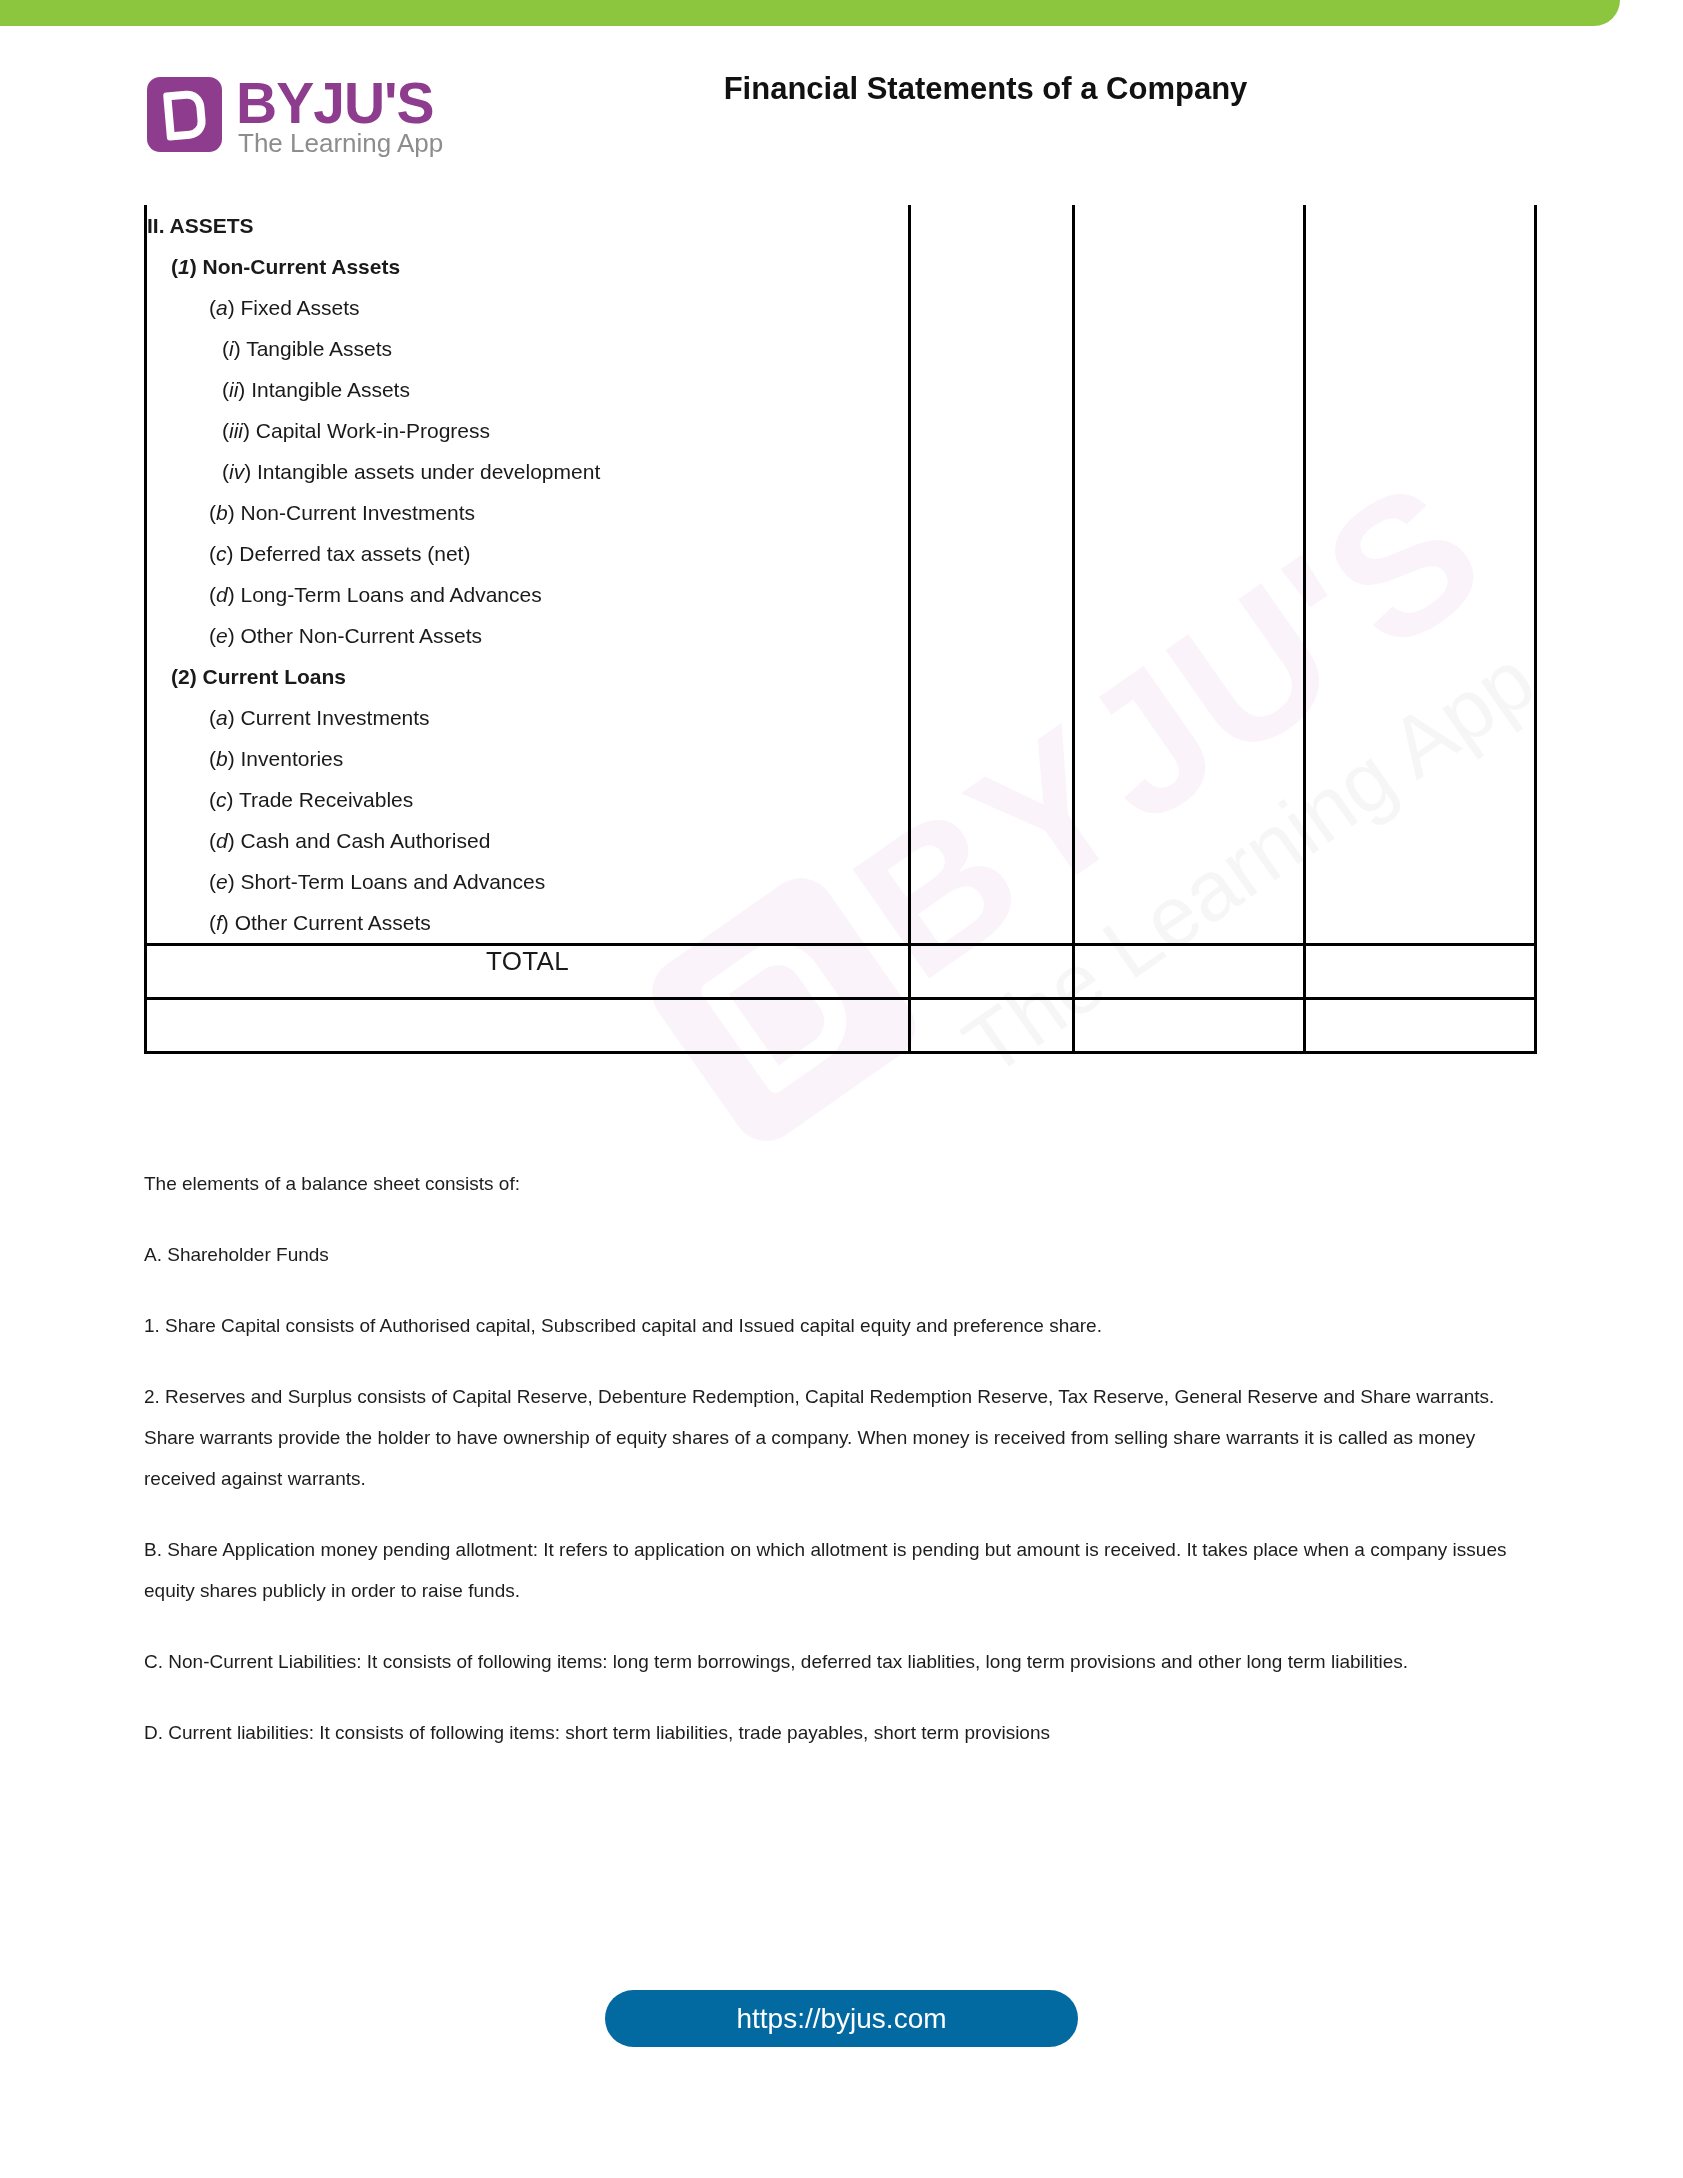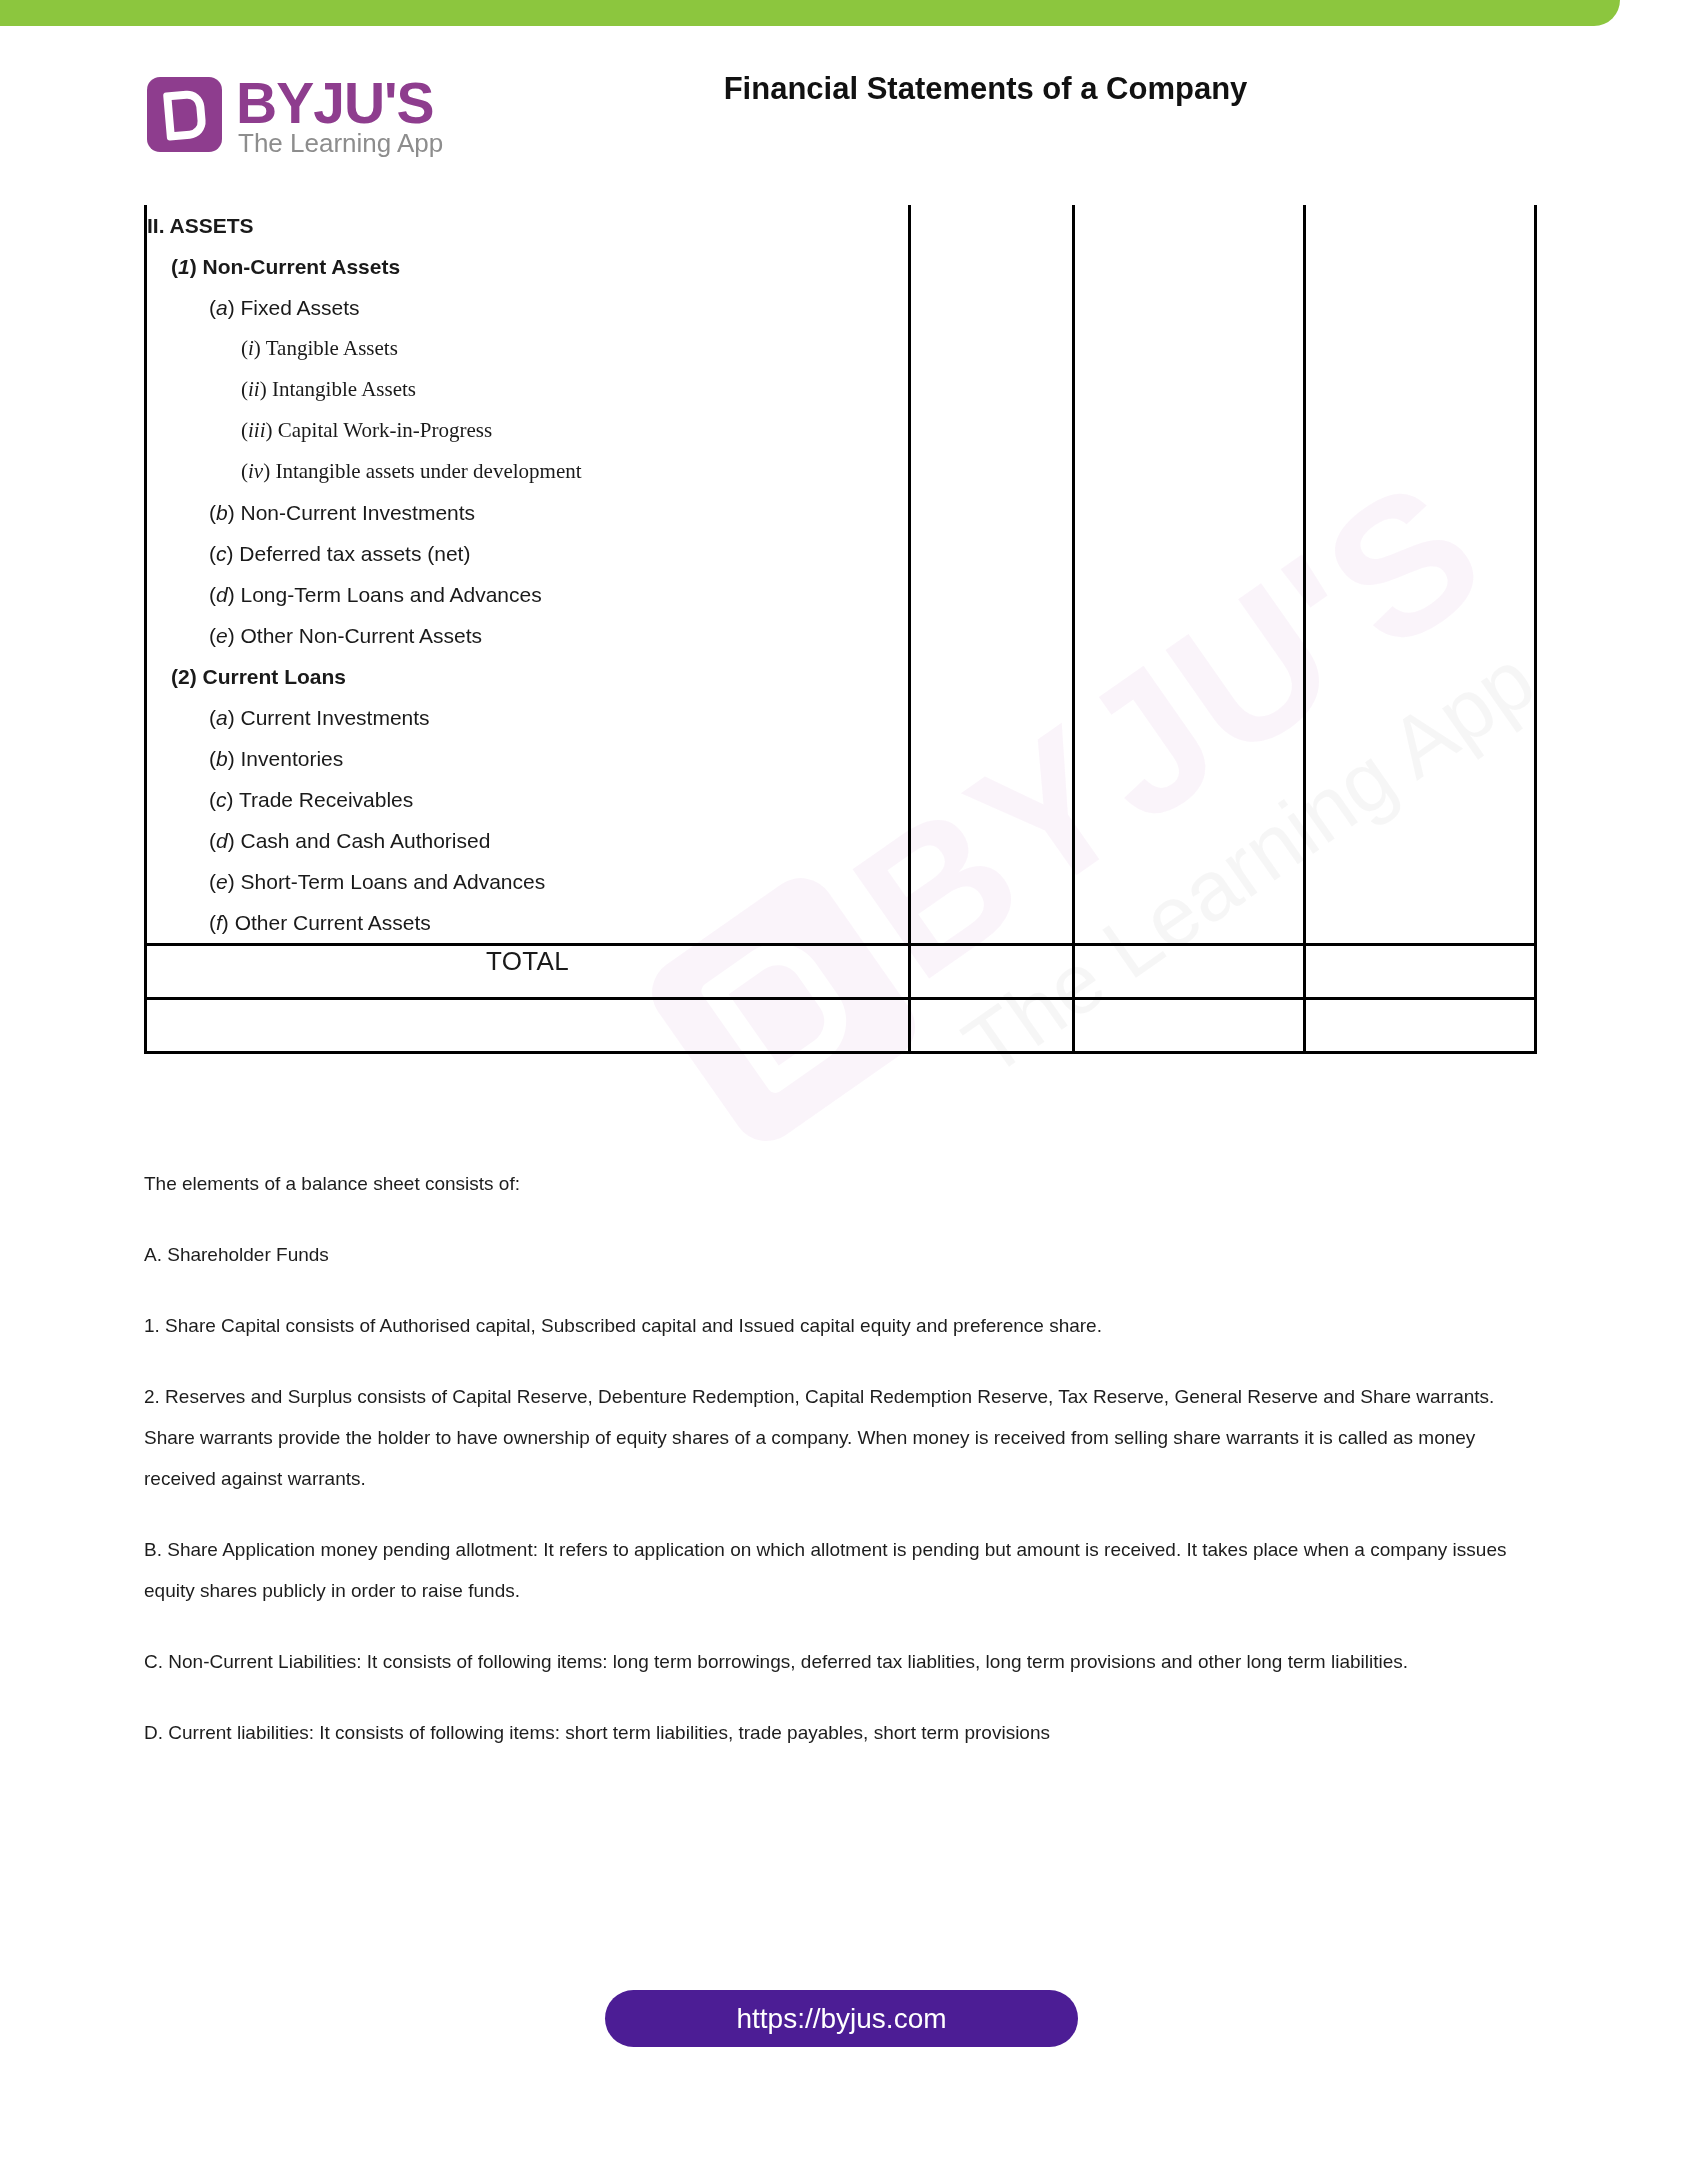--- a/index.html
+++ b/index.html
@@ -184,21 +184,21 @@
     white-space: nowrap;
     color: #1a1a1a;
   }
   .line.bold { font-weight: bold; }
   .lab { font-style: italic; }
   .lab-up { font-style: normal; }
 
   .ind0 { }
   .ind1 { padding-left: 24px; }
   .ind2 { padding-left: 62px; }
-  .ind3 { padding-left: 94px; font-family: Liberation Serif, serif; }
+  .ind3 { padding-left: 75px; }
 
   
   tr.total-row td {
     border: 3px solid #000;
     height: 51px;
   }
   tr.blank-row td {
     border: 3px solid #000;
     height: 51px;
   }
@@ -224,21 +224,21 @@
     margin: 0 0 30px 0;
   }
 
   
   .footer-pill {
     position: absolute;
     left: 605px;
     top: 1990px;
     width: 473px;
     height: 57px;
-    background: #4c1d95;
+    background: #0369a1;
     border-radius: 29px;
     z-index: 3;
   }
   .footer-pill span {
     display: block;
     text-align: center;
     line-height: 57px;
     color: #ffffff;
     font-size: 28px;
   }

